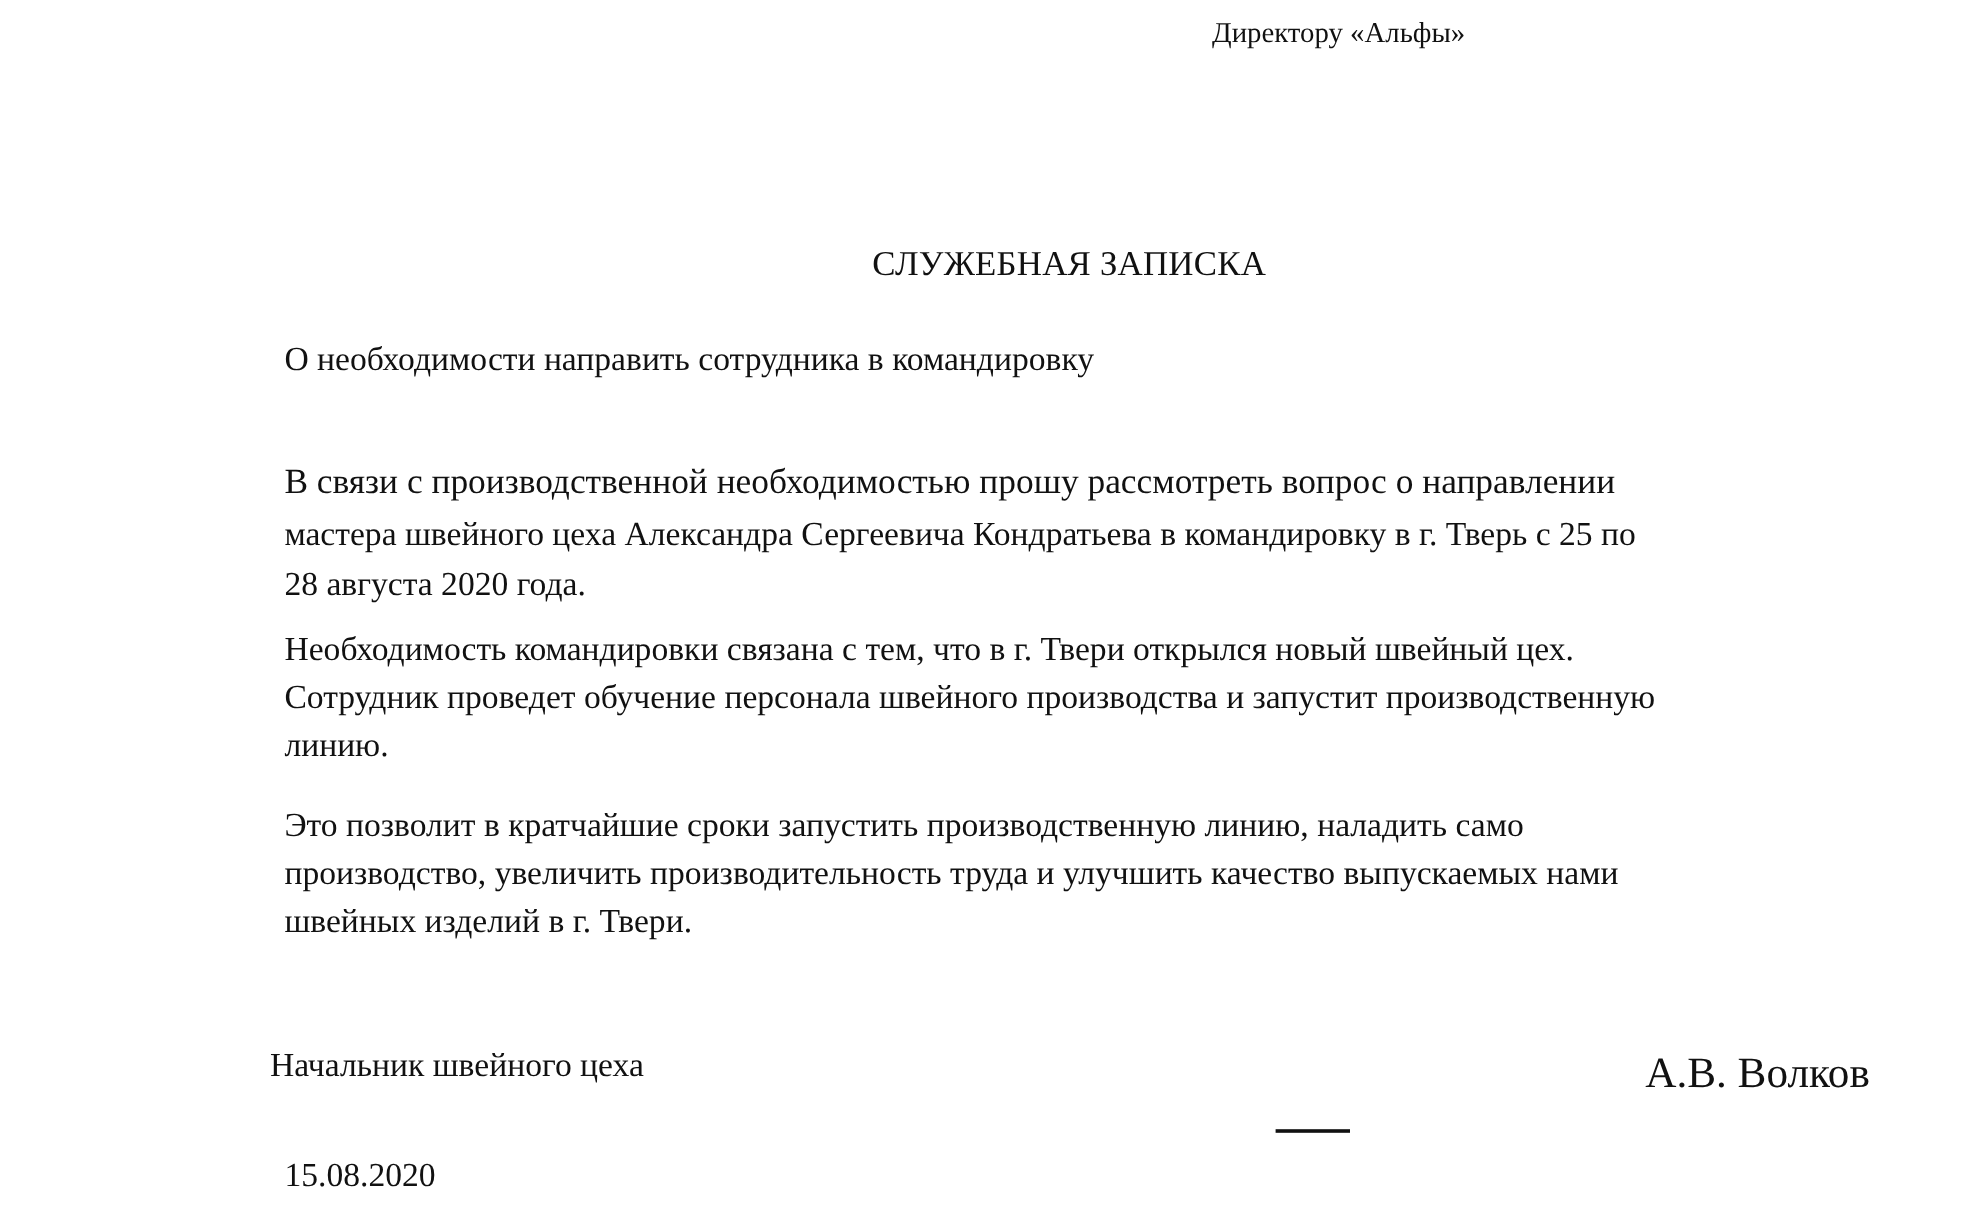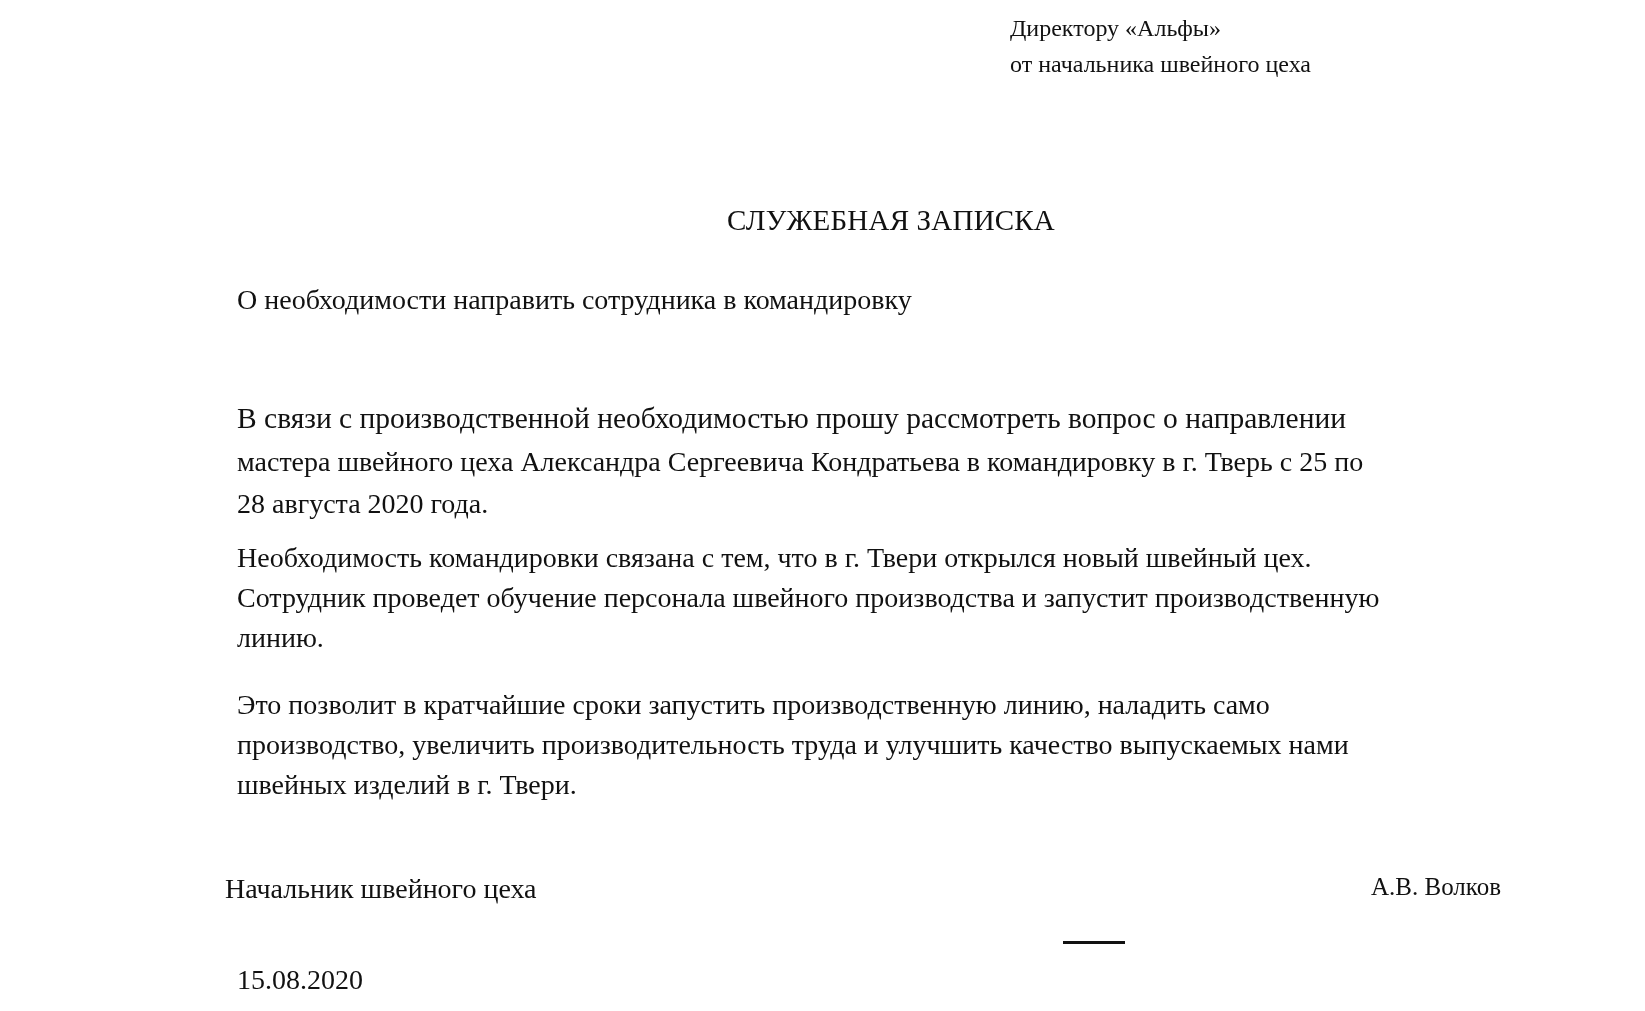--- a/index.html
+++ b/index.html
@@ -33,36 +33,35 @@
     }
     .subject {
       left: 237px;
       top: 284px;
       font-size: 28px;
     }
     .line {
       position: absolute;
       left: 0;
       white-space: nowrap;
-      margin-top: 16px;
     }
     .para {
       position: absolute;
       left: 237px;
       font-size: 28px;
     }
     .sig-left {
       left: 225px;
       top: 873px;
       font-size: 28px;
     }
     .sig-right {
       left: 1371px;
       top: 873px;
-      font-size: 25px;
+      font-size: 36px;
     }
     .sig-line {
       position: absolute;
       left: 1063px;
       top: 941px;
       width: 62px;
       height: 3px;
       background: #111111;
     }
     .date {
@@ -70,21 +69,20 @@
       top: 952px;
       font-size: 28px;
       margin-top: 12px;
     }
   </style>
 </head>
 <body>
 
 <div class="abs addressee">
   <div>Директору «Альфы»</div>
-  <div>от начальника швейного цеха</div>
 </div>
 
 <div class="abs title">СЛУЖЕБНАЯ ЗАПИСКА</div>
 
 <div class="abs subject">О необходимости направить сотрудника в командировку</div>
 
 <div class="para" style="top:386px;">
   <div class="line" style="top:0px; font-size:29.5px;">В связи с производственной необходимостью прошу рассмотреть вопрос о направлении</div>
   <div class="line" style="top:44px;">мастера швейного цеха Александра Сергеевича Кондратьева в командировку в г. Тверь с 25 по</div>
   <div class="line" style="top:86px;">28 августа 2020 года.</div>

